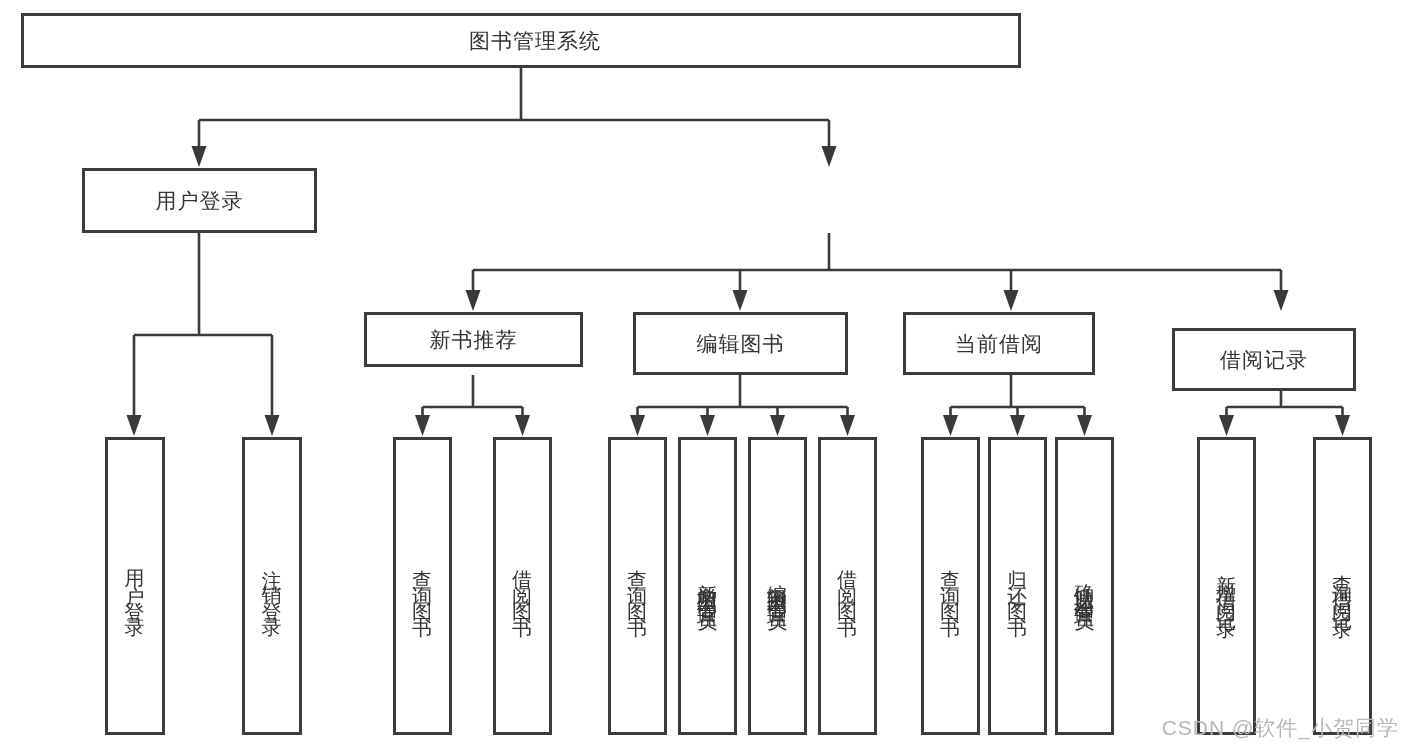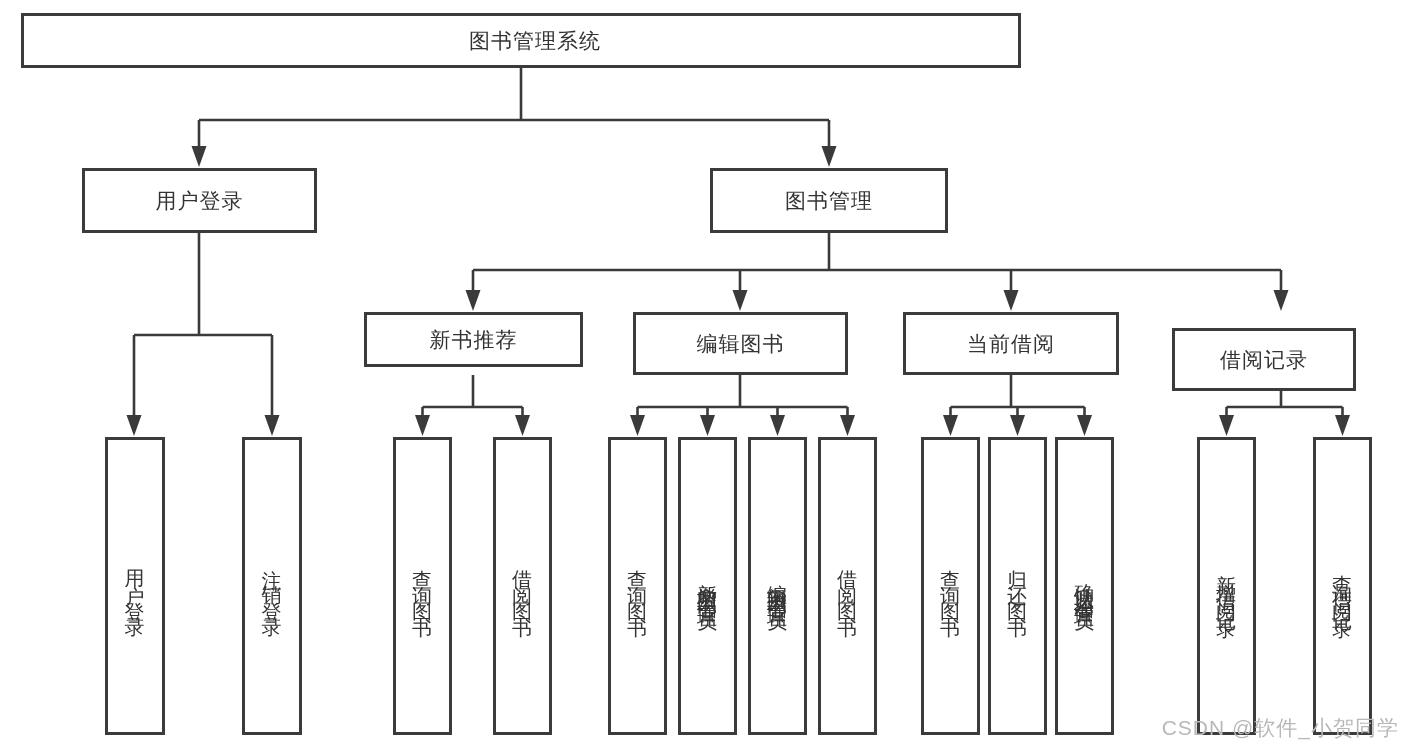--- a/index.html
+++ b/index.html
@@ -86,31 +86,28 @@
       <path d="M1335 415 L1350 415 L1342.5 436 Z" fill="#3a3a3a"></path>
     </svg>
 
   <div class="node hnode" style="left:21px;top:13px;width:1000px;height:55px;padding-left:28px;">
     <span>图书管理系统</span>
   </div>
 
   <div class="node hnode" style="left:82px;top:168px;width:235px;height:65px;">
     <span>用户登录</span>
   </div>
-  <div class="node hnode" style="left:710px;top:168px;width:238px;height:65px;">
-    <span>图书管理</span>
-  </div>
 
   <div class="node hnode" style="left:364px;top:312px;width:219px;height:55px;">
     <span>新书推荐</span>
   </div>
   <div class="node hnode" style="left:633px;top:312px;width:215px;height:63px;">
     <span>编辑图书</span>
   </div>
-  <div class="node hnode" style="left:903px;top:312px;width:216px;height:63px;">
+  <div class="node hnode" style="left:903px;top:312px;width:192px;height:63px;">
     <span>当前借阅</span>
   </div>
   <div class="node hnode" style="left:1172px;top:328px;width:184px;height:63px;">
     <span>借阅记录</span>
   </div>
 
   <div class="node leaf sp-wide" style="left:105px;width:60px;">
     <span class="vtext">用户登录</span>
   </div>
   <div class="node leaf sp-wide" style="left:242px;width:60px;">

